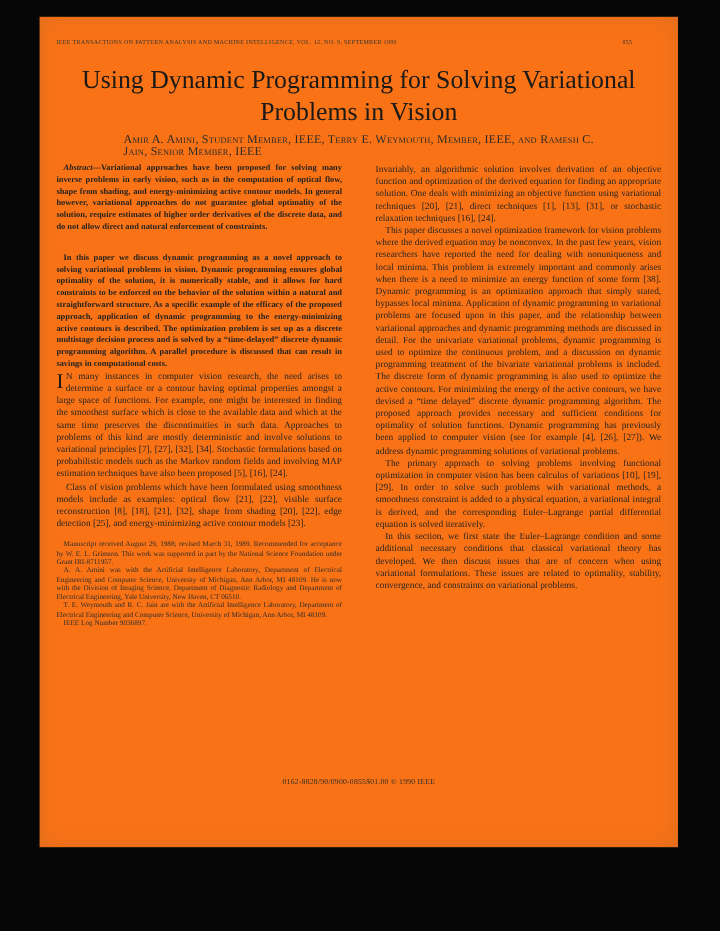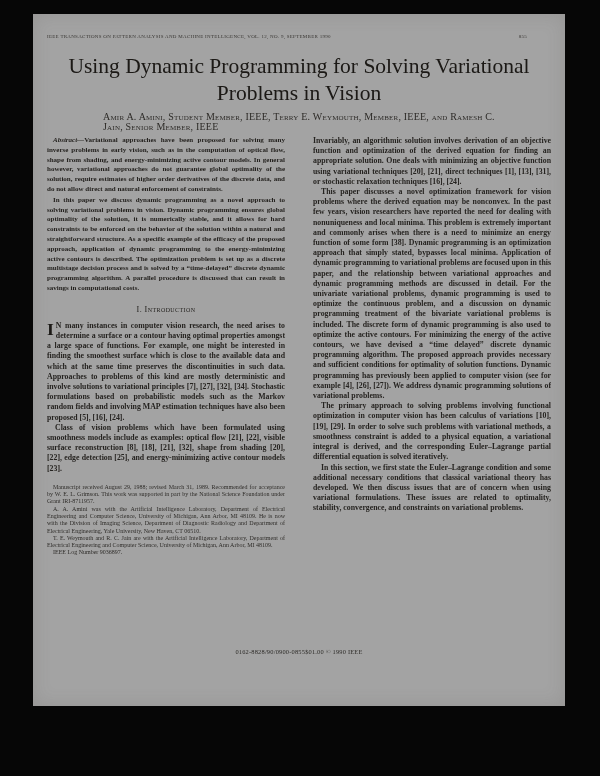--- a/index.html
+++ b/index.html
@@ -5,21 +5,21 @@
   html,body{margin:0;padding:0;}
   body{
     width:600px;height:776px;
     background:#060606;
     font-family:"Liberation Serif", serif;
     overflow:hidden;
   }
   .canvas{position:relative;width:600px;height:776px;background:#060606;overflow:hidden;}
   .page{
     position:absolute;left:33px;top:14px;width:532px;height:692px;
-    background:#a3a3a3;
+    background:#f97316;
     color:#2c2a27;
     box-shadow:inset 0 0 18px rgba(90,85,75,0.18);
   }
   .scanwrap{position:absolute;inset:0;filter:blur(0.26px) contrast(1.08);}
   .running-head{
     position:absolute;top:20px;left:14px;right:38px;
     display:flex;justify-content:space-between;align-items:baseline;
     font-size:5px;letter-spacing:0.28px;color:#3d3b38;white-space:nowrap;
   }
   .title{
@@ -37,23 +37,23 @@
   }
   .col{width:50%;}
   p{margin:0;}
   .abstract{font-size:7px;line-height:9.8px;font-weight:bold;color:#2b2926;text-indent:6px;}
   .lead-italic{font-style:italic;}
   .index-terms{font-size:7px;line-height:9.8px;font-weight:bold;color:#2b2926;margin-top:9px;text-indent:6px;}
   .sec-heading{
     margin:11px 0 7px;text-align:center;
     font-size:8.2px;font-weight:normal;font-variant:small-caps;letter-spacing:0.4px;color:#2b2926;
   }
-  .body{font-size:7.8px;line-height:10.2px;color:#2c2a27;font-weight:bold;}
+  .body{font-size:7.8px;line-height:10.2px;color:#2c2a27;}
   .indent{text-indent:8px;}
-  .mt{margin-top:1px;}
+  .mt{margin-top:16px;}
   .dropcap{float:left;font-size:17.5px;line-height:15.5px;padding:1px 2px 0 0;color:#23211e;}
   .footnote{margin-top:10px;font-size:6px;line-height:7.3px;color:#34322f;}
   .footnote p{text-indent:6px;margin:0;}
   .footer{
     position:absolute;top:634px;left:0;right:0;
     text-align:center;font-size:6.4px;letter-spacing:0.2px;color:#33312e;
   }
 </style>
 </head>
 <body>
@@ -69,21 +69,20 @@
 
       <h1 class="title">Using Dynamic Programming for Solving Variational Problems in Vision</h1>
 
       <div class="authors">Amir A. Amini, Student Member, IEEE, Terry E. Weymouth, Member, IEEE, and Ramesh C. Jain, Senior Member, IEEE</div>
 
       <div class="columns">
 
         <div class="col">
           <p class="abstract"><span class="lead-italic">Abstract—</span><span>Variational approaches have been proposed for solving many inverse problems in early vision, such as in the computation of optical flow, shape from shading, and energy-minimizing active contour models. In general however, variational approaches do not guarantee global optimality of the solution, require estimates of higher order derivatives of the discrete data, and do not allow direct and natural enforcement of constraints.</span></p>
           <p class="abstract mt">In this paper we discuss dynamic programming as a novel approach to solving variational problems in vision. Dynamic programming ensures global optimality of the solution, it is numerically stable, and it allows for hard constraints to be enforced on the behavior of the solution within a natural and straightforward structure. As a specific example of the efficacy of the proposed approach, application of dynamic programming to the energy-minimizing active contours is described. The optimization problem is set up as a discrete multistage decision process and is solved by a “time-delayed” discrete dynamic programming algorithm. A parallel procedure is discussed that can result in savings in computational costs.</p>
-          <h2 class="sec-heading">I. Introduction</h2>
           <p class="body"><span class="dropcap">I</span><span>N many instances in computer vision research, the need arises to determine a surface or a contour having optimal properties amongst a large space of functions. For example, one might be interested in finding the smoothest surface which is close to the available data and which at the same time preserves the discontinuities in such data. Approaches to problems of this kind are mostly deterministic and involve solutions to variational principles [7], [27], [32], [34]. Stochastic formulations based on probabilistic models such as the Markov random fields and involving MAP estimation techniques have also been proposed [5], [16], [24].</span></p>
           <p class="body indent">Class of vision problems which have been formulated using smoothness models include as examples: optical flow [21], [22], visible surface reconstruction [8], [18], [21], [32], shape from shading [20], [22], edge detection [25], and energy-minimizing active contour models [23].</p>
           <div class="footnote">
             <p>Manuscript received August 29, 1988; revised March 31, 1989. Recommended for acceptance by W. E. L. Grimson. This work was supported in part by the National Science Foundation under Grant IRI-8711957.</p>
             <p>A. A. Amini was with the Artificial Intelligence Laboratory, Department of Electrical Engineering and Computer Science, University of Michigan, Ann Arbor, MI 48109. He is now with the Division of Imaging Science, Department of Diagnostic Radiology and Department of Electrical Engineering, Yale University, New Haven, CT 06510.</p>
             <p>T. E. Weymouth and R. C. Jain are with the Artificial Intelligence Laboratory, Department of Electrical Engineering and Computer Science, University of Michigan, Ann Arbor, MI 48109.</p>
             <p>IEEE Log Number 9036897.</p>
           </div>
         </div>
 

